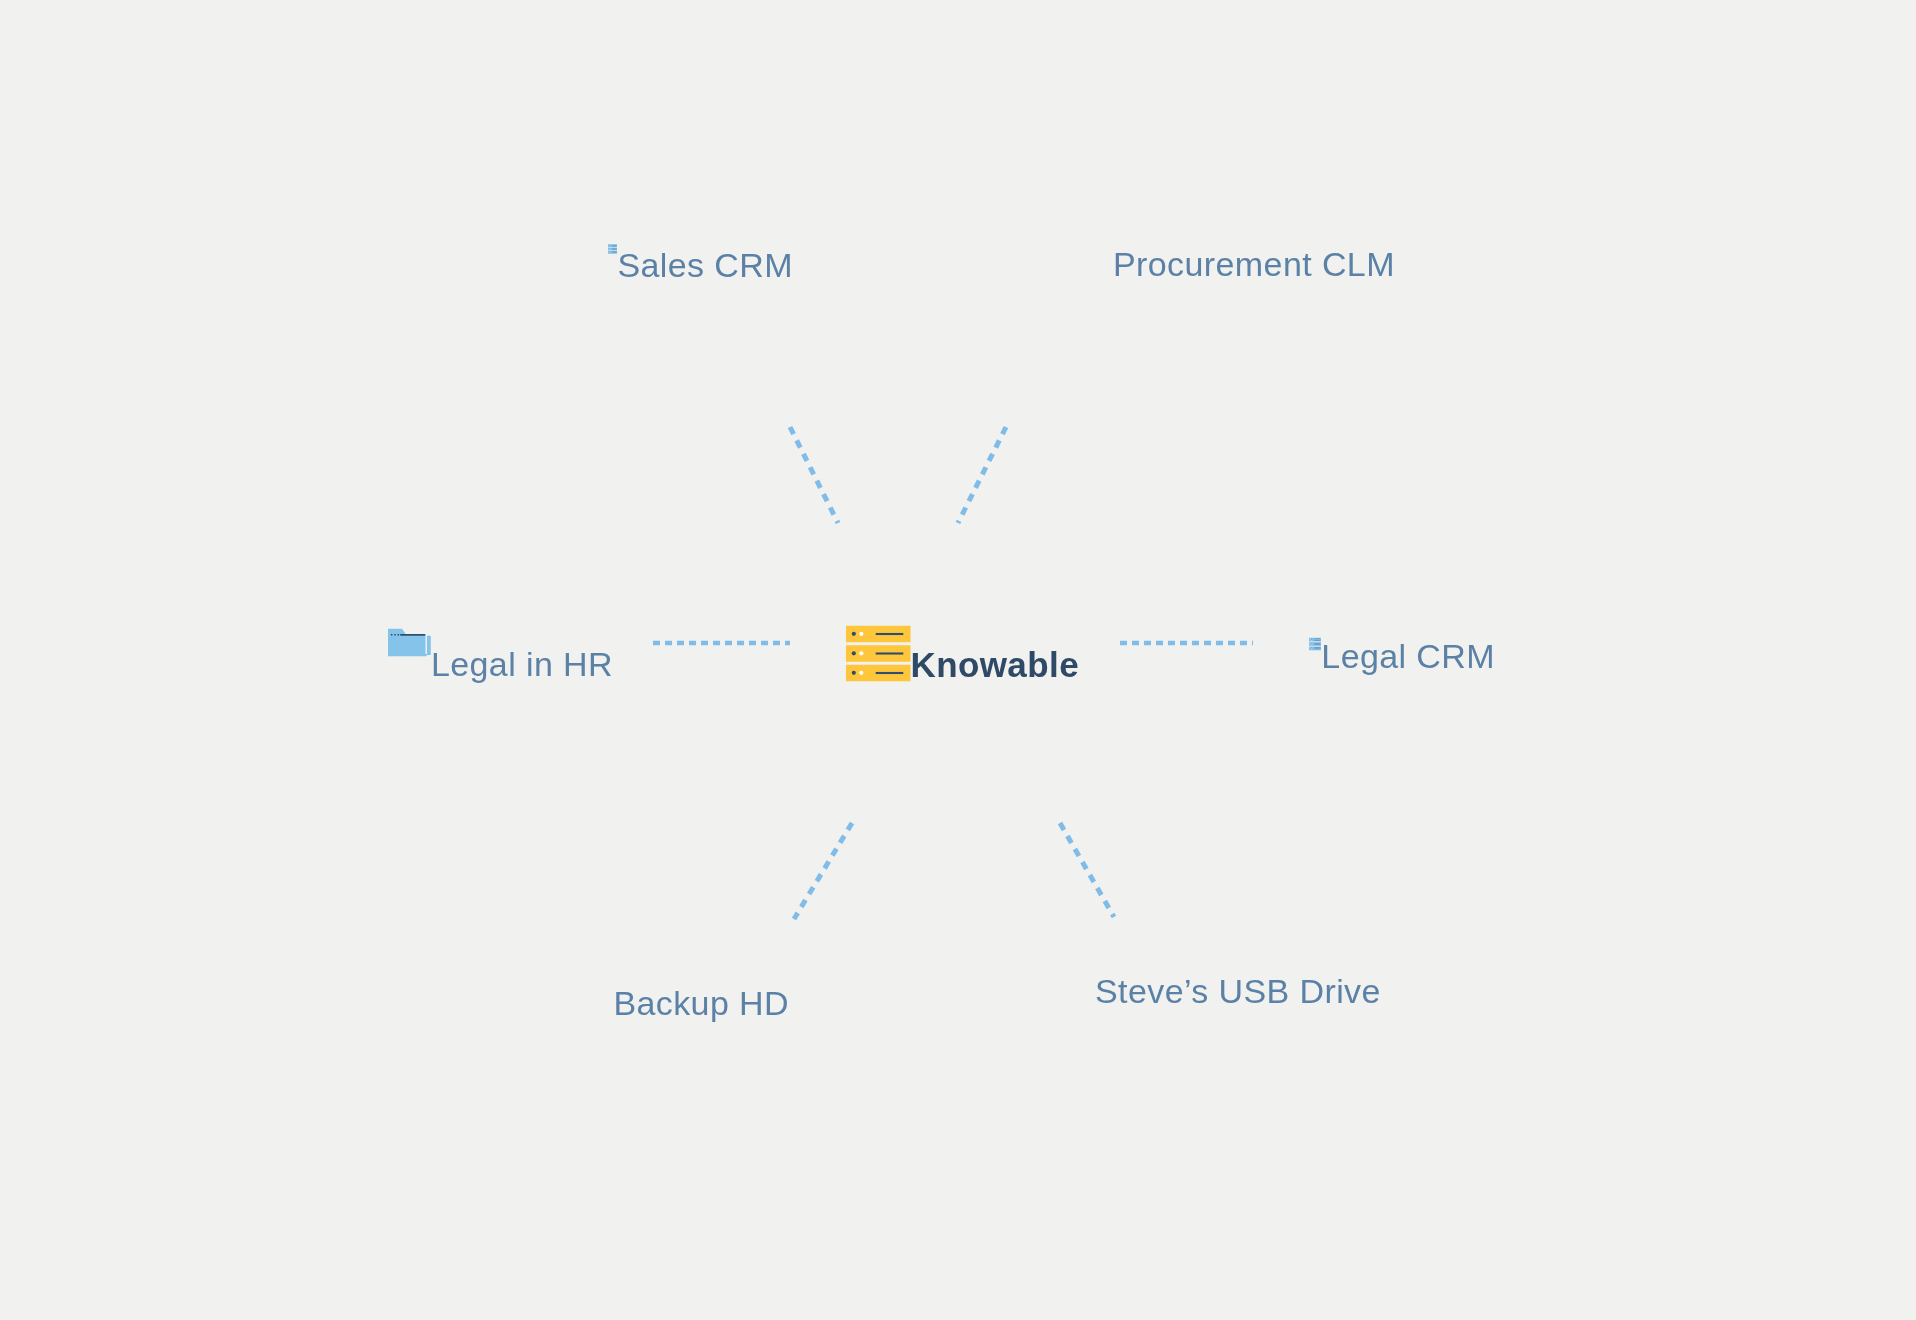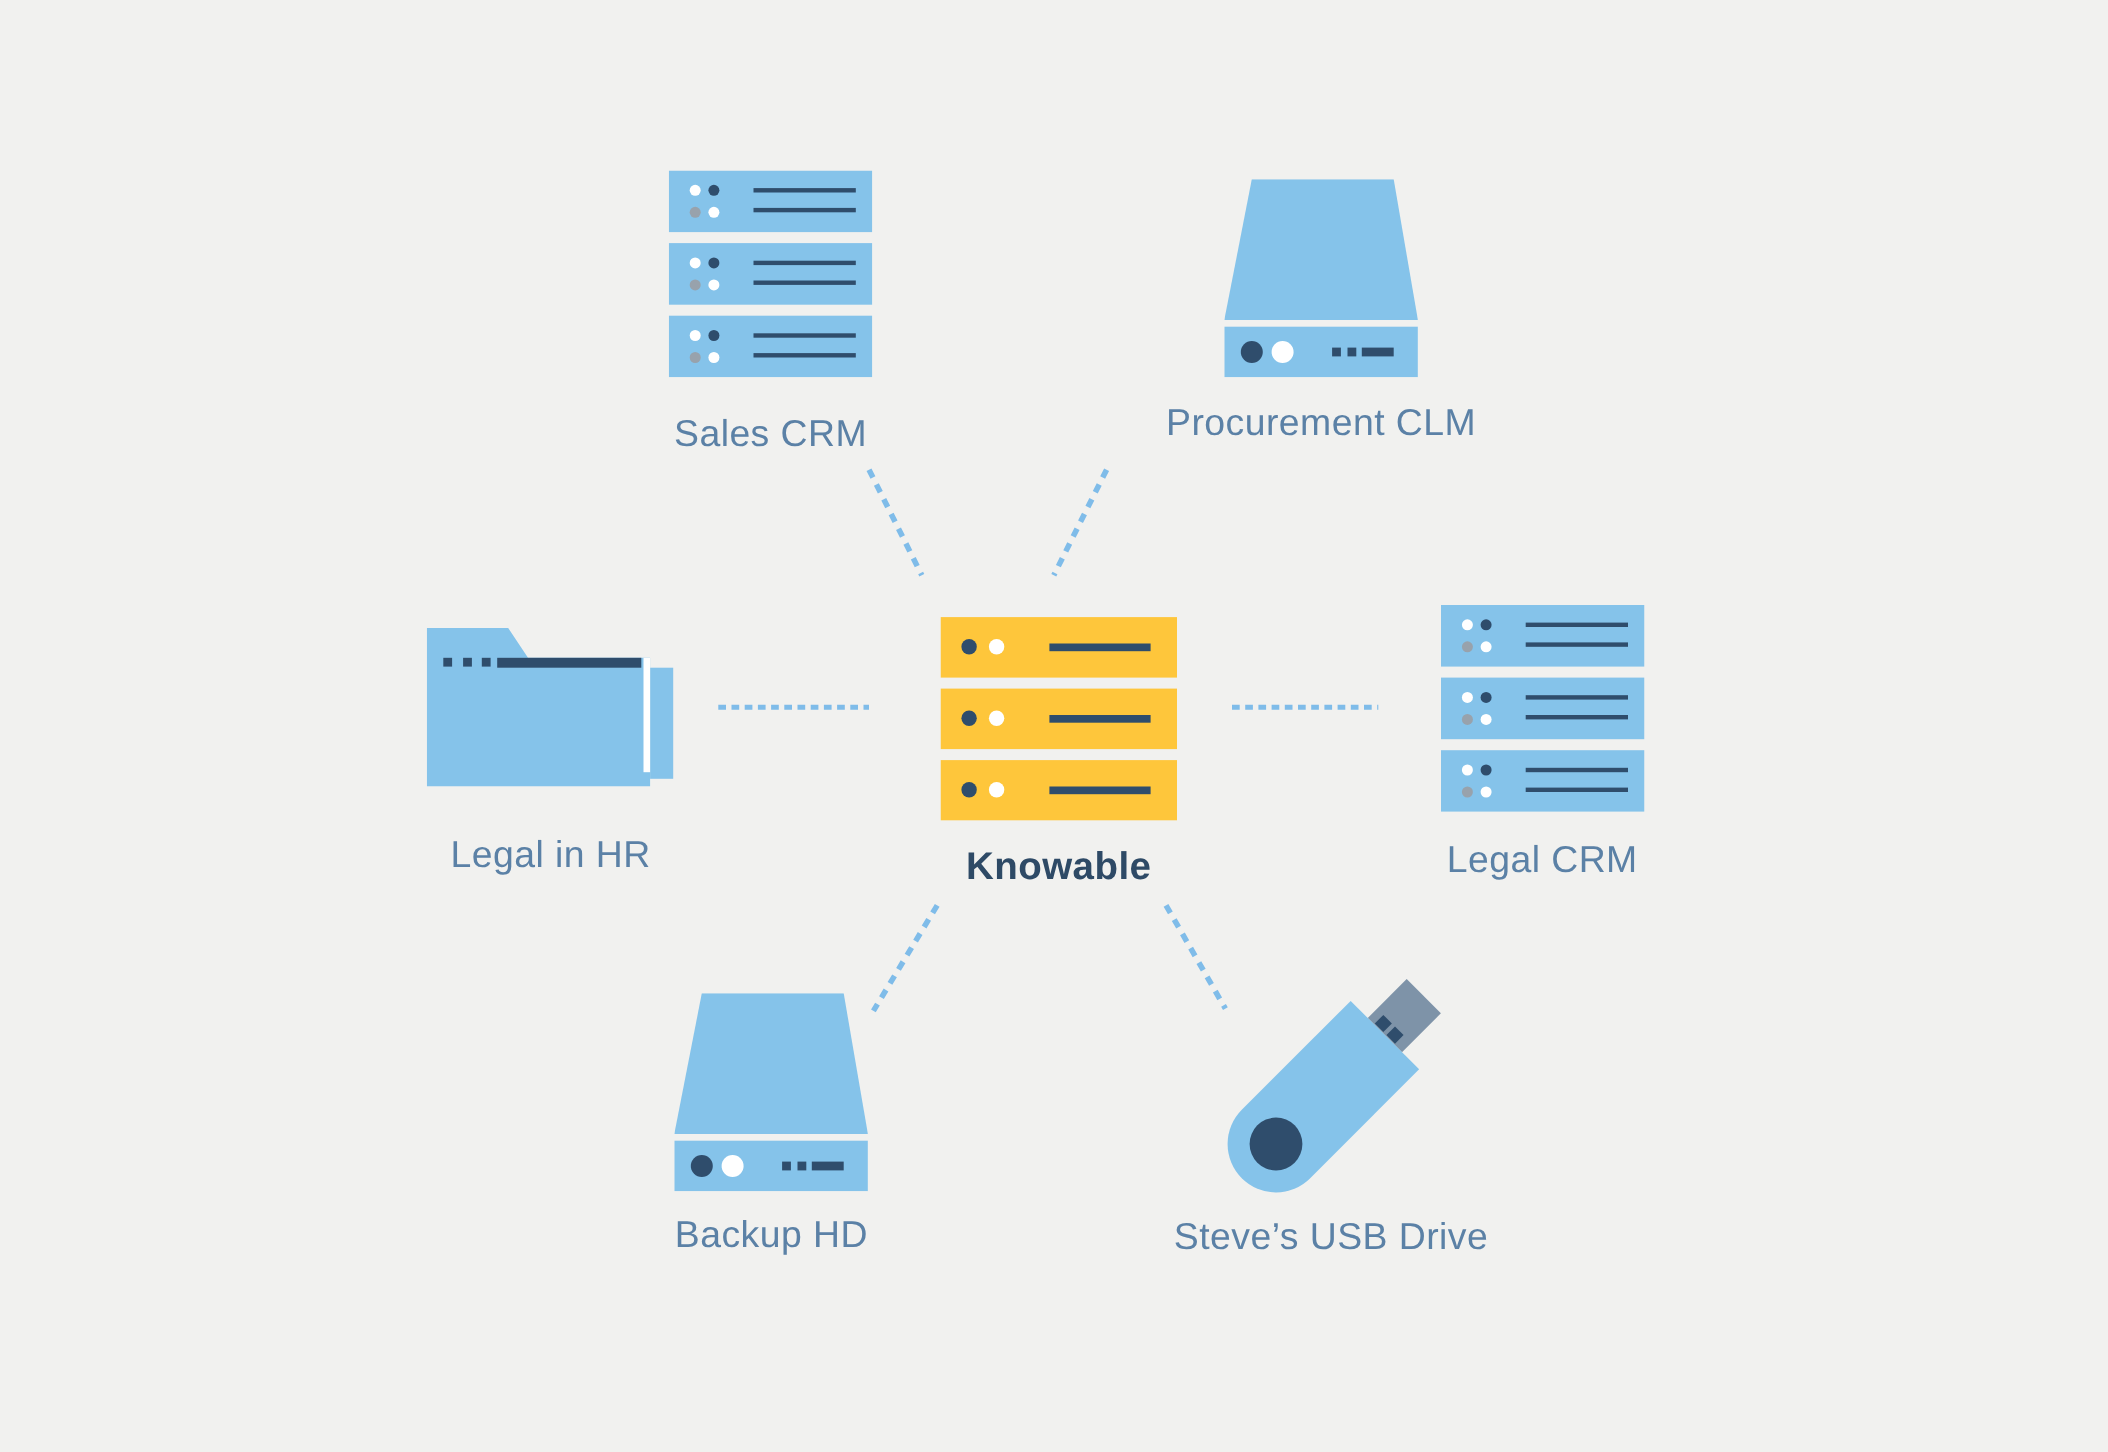--- a/index.html
+++ b/index.html
@@ -19,21 +19,21 @@
     position:relative;
     width:1916px;height:1320px;
     background:var(--background);
     overflow:hidden;
     font-family:"Liberation Sans", sans-serif;
   }
   .links{position:absolute;left:0;top:0;width:1916px;height:1320px;}
   .node{
     position:absolute;
     display:flex;
-    flex-direction:column;
+    flex-direction:row;
     align-items:center;
   }
   .node .label{
     white-space:nowrap;
     font-size:34px;
     line-height:40px;
     letter-spacing:0.4px;
     color:var(--label_text);
   }
   .node.central .label{
@@ -174,21 +174,21 @@
           <circle class="f-navy" cx="41" cy="150" r="5"></circle>
         <circle class="f-gray" cx="24" cy="170" r="5"></circle>
           <circle class="f-white" cx="41" cy="170" r="5"></circle>
         <rect class="f-navy" x="77" y="148" width="93" height="4"></rect>
         <rect class="f-navy" x="77" y="166" width="93" height="4"></rect>
       </g>
     </svg>
     <div class="label" style="margin-top:24px">Legal CRM</div>
   </div>
 
-  <div class="node" style="left:613px;top:903px;width:176px;align-items:flex-end;">
+  <div class="node" style="left:613px;top:903px;width:176px;">
     <svg width="176" height="180" viewBox="0 0 176 180">
       <polygon class="f-blue" points="25,0 154,0 176,128 0,128"></polygon>
       <rect class="f-blue" x="0" y="134" width="176" height="46"></rect>
       <circle class="f-navy" cx="25" cy="157" r="10"></circle>
       <circle class="f-white" cx="53" cy="157" r="10"></circle>
       <rect class="f-navy" x="98" y="153" width="8" height="8"></rect>
       <rect class="f-navy" x="112" y="153" width="8" height="8"></rect>
       <rect class="f-navy" x="125" y="153" width="29" height="8"></rect>
     </svg>
     <div class="label" style="margin-top:20px">Backup HD</div>

